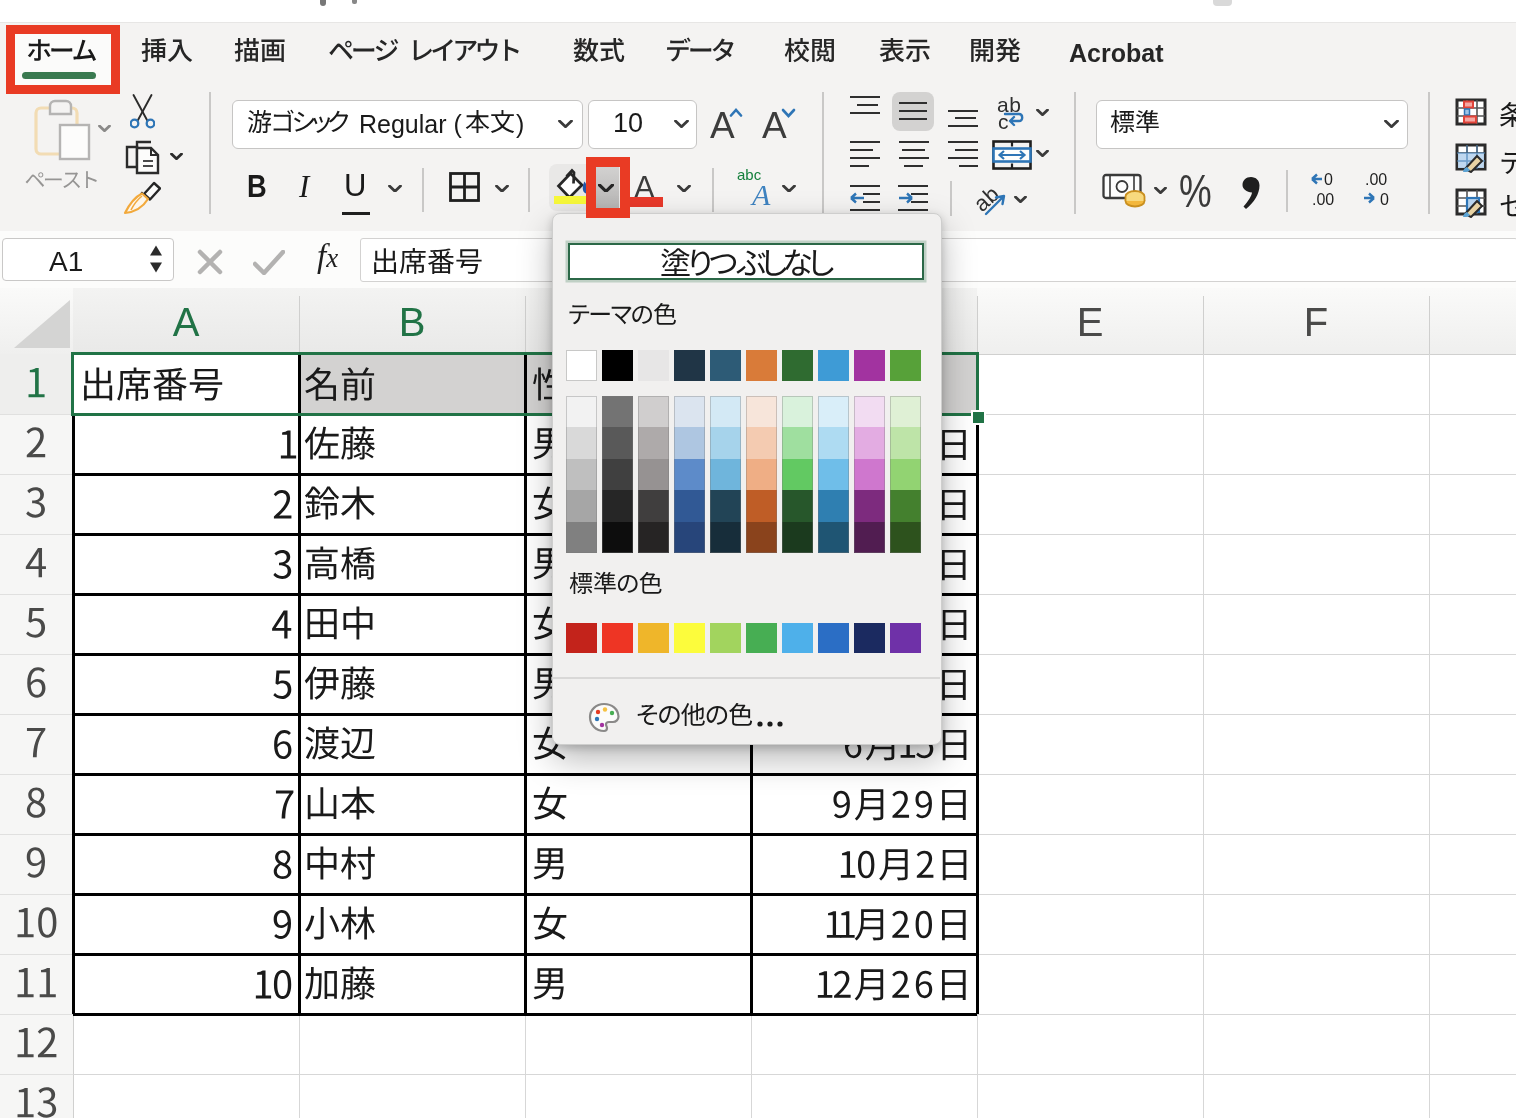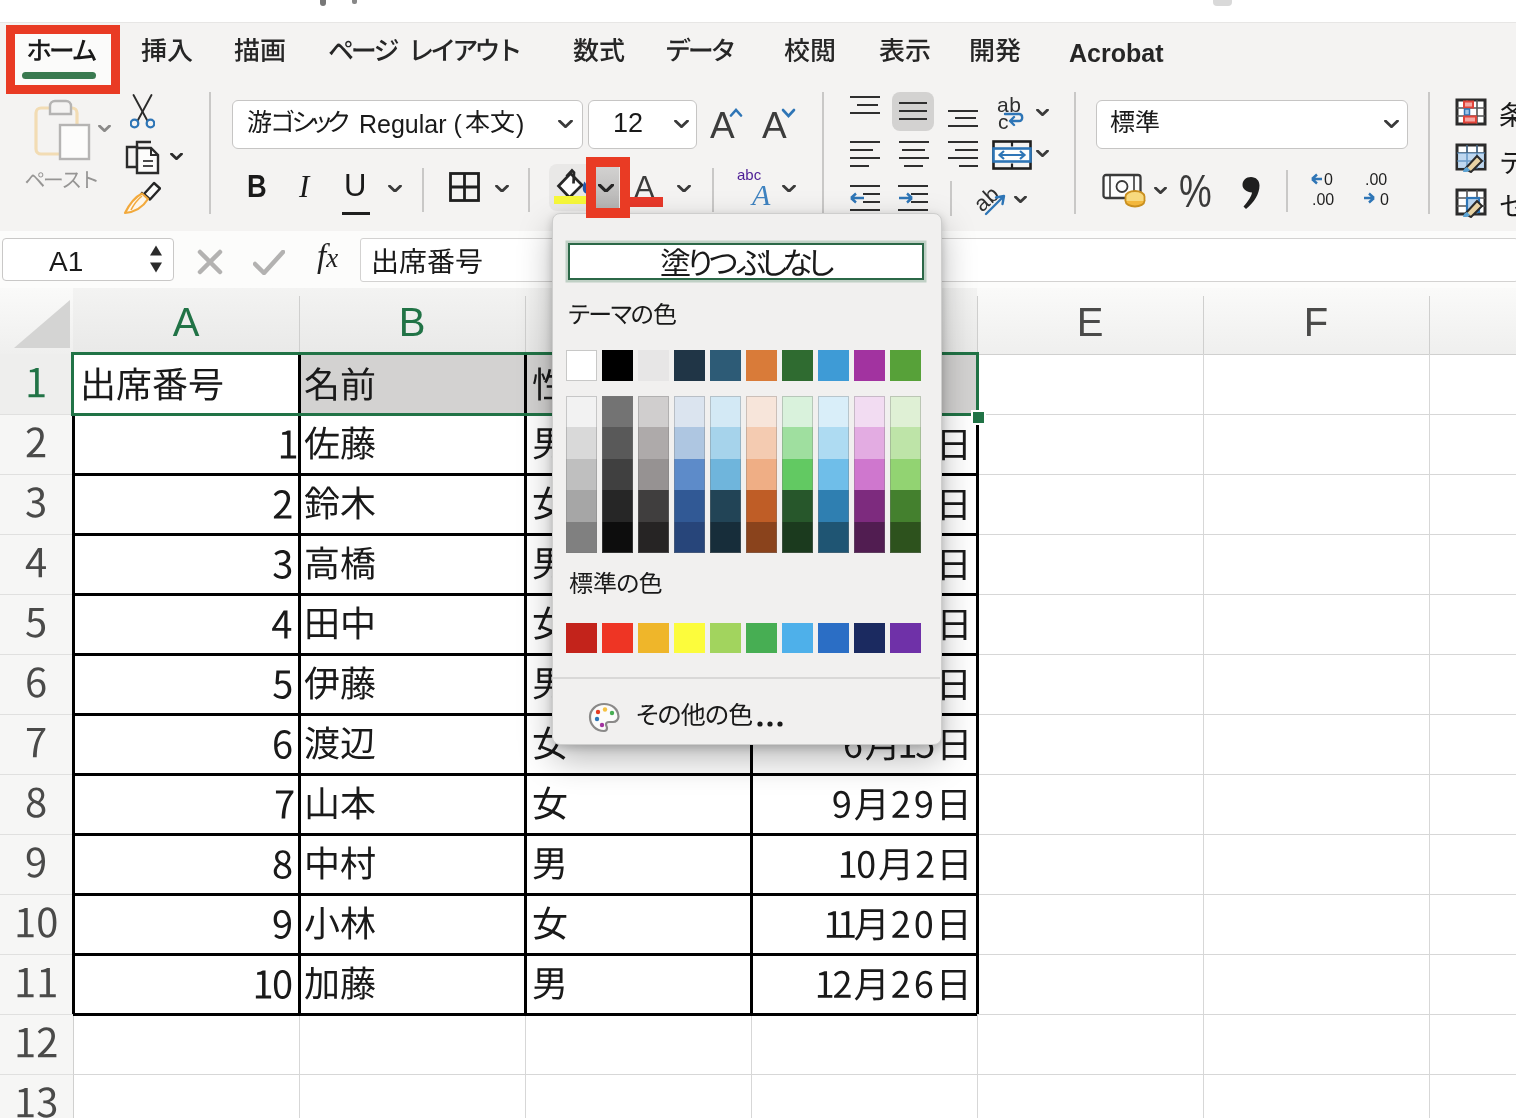--- a/index.html
+++ b/index.html
@@ -205,21 +205,21 @@
 <div class="abs" style="left:359px;top:109.5px;font-size:25px;color:#1a1a1a">Regular (</div>
 <div style="position:absolute;left:465.0px;top:109.0px;line-height:0"><svg style="width:50.0px;height:25px;overflow:visible" viewBox="0 0 2000 1000" fill="#1a1a1a">
       <use href="#g33" x="0"></use>
       <use href="#g34" x="1000"></use>
     </svg></div>
 <div class="abs" style="left:516px;top:109.5px;font-size:25px;color:#1a1a1a">)</div>
 <svg class="abs" style="left:558px;top:120px" width="15" height="8" viewBox="0 0 15 8">
     <path d="M1.5 1 L7.5 6.800000000000001 L13.5 1" fill="none" stroke="#3a3a3a" stroke-width="2.8" stroke-linecap="round" stroke-linejoin="round"></path>
   </svg>
 <div class="abs" style="left:588px;top:100px;width:107px;height:47px;background:#fff;border:1.5px solid #c6c5c4;border-radius:6px"></div>
-<div class="abs" style="left:613px;top:108px;font-size:27px;color:#1a1a1a">12</div>
+<div class="abs" style="left:613px;top:108px;font-size:27px;color:#1a1a1a">10</div>
 <svg class="abs" style="left:674px;top:120px" width="15" height="8" viewBox="0 0 15 8">
     <path d="M1.5 1 L7.5 6.800000000000001 L13.5 1" fill="none" stroke="#3a3a3a" stroke-width="2.8" stroke-linecap="round" stroke-linejoin="round"></path>
   </svg>
 <div class="abs" style="left:710px;top:105px;font-size:37px;color:#3c3c3c">A</div>
 <svg class="abs" style="left:729px;top:108px" width="14" height="9" viewBox="0 0 14 9">
     <path d="M2 7.5 L7 2 L12 7.5" fill="none" stroke="#2e75b6" stroke-width="2.6" stroke-linecap="round"></path>
   </svg>
 <div class="abs" style="left:762px;top:105px;font-size:37px;color:#3c3c3c">A</div>
 <svg class="abs" style="left:781px;top:108px" width="15" height="10" viewBox="0 0 15 10">
     <path d="M2 2 L7.5 8 L13 2" fill="none" stroke="#2e75b6" stroke-width="2.6" stroke-linecap="round"></path>
@@ -251,21 +251,21 @@
 <svg class="abs" style="left:598px;top:184px" width="16" height="8" viewBox="0 0 16 8">
     <path d="M1.5 1 L8.0 7.32 L14.5 1" fill="none" stroke="#262626" stroke-width="3.2" stroke-linecap="round" stroke-linejoin="round"></path>
   </svg>
 <div class="abs" style="left:586px;top:157px;width:44px;height:61px;border:10px solid #e93b24;box-sizing:border-box;z-index:6"></div>
 <div class="abs" style="left:634px;top:170px;font-size:31px;color:#3c3c3c">A</div>
 <div class="abs" style="left:630px;top:197px;width:33px;height:9.5px;background:#e8392a"></div>
 <svg class="abs" style="left:677px;top:185px" width="14" height="7" viewBox="0 0 14 7">
     <path d="M1.5 1 L7.0 6.28 L12.5 1" fill="none" stroke="#3a3a3a" stroke-width="2.8" stroke-linecap="round" stroke-linejoin="round"></path>
   </svg>
 <div class="abs" style="left:712px;top:168px;width:1.5px;height:44px;background:#c9c8c7"></div>
-<div class="abs" style="left:737px;top:166px;font-size:15px;color:#4c1d95">abc</div>
+<div class="abs" style="left:737px;top:166px;font-size:15px;color:#15803d">abc</div>
 <div class="abs" style="left:752px;top:178px;font-size:30px;font-style:italic;color:#3f83c0;font-family:'Liberation Serif',serif">A</div>
 <svg class="abs" style="left:782px;top:185px" width="14" height="7" viewBox="0 0 14 7">
     <path d="M1.5 1 L7.0 6.28 L12.5 1" fill="none" stroke="#3a3a3a" stroke-width="2.8" stroke-linecap="round" stroke-linejoin="round"></path>
   </svg>
 <div class="abs" style="left:822px;top:92px;width:1.5px;height:122px;background:#c9c8c7"></div>
 <div class="abs" style="left:849.5px;top:96.0px;width:30px;height:2px;background:#2f2f2f"></div>
 <div class="abs" style="left:856.5px;top:104.0px;width:21px;height:2px;background:#2f2f2f"></div>
 <div class="abs" style="left:849.5px;top:112.0px;width:30px;height:2px;background:#2f2f2f"></div>
 <div class="abs" style="left:892px;top:92px;width:42px;height:39px;background:#d3d2d1;border-radius:8px"></div>
 <div class="abs" style="left:898.5px;top:101.5px;width:28px;height:2px;background:#2f2f2f"></div>

